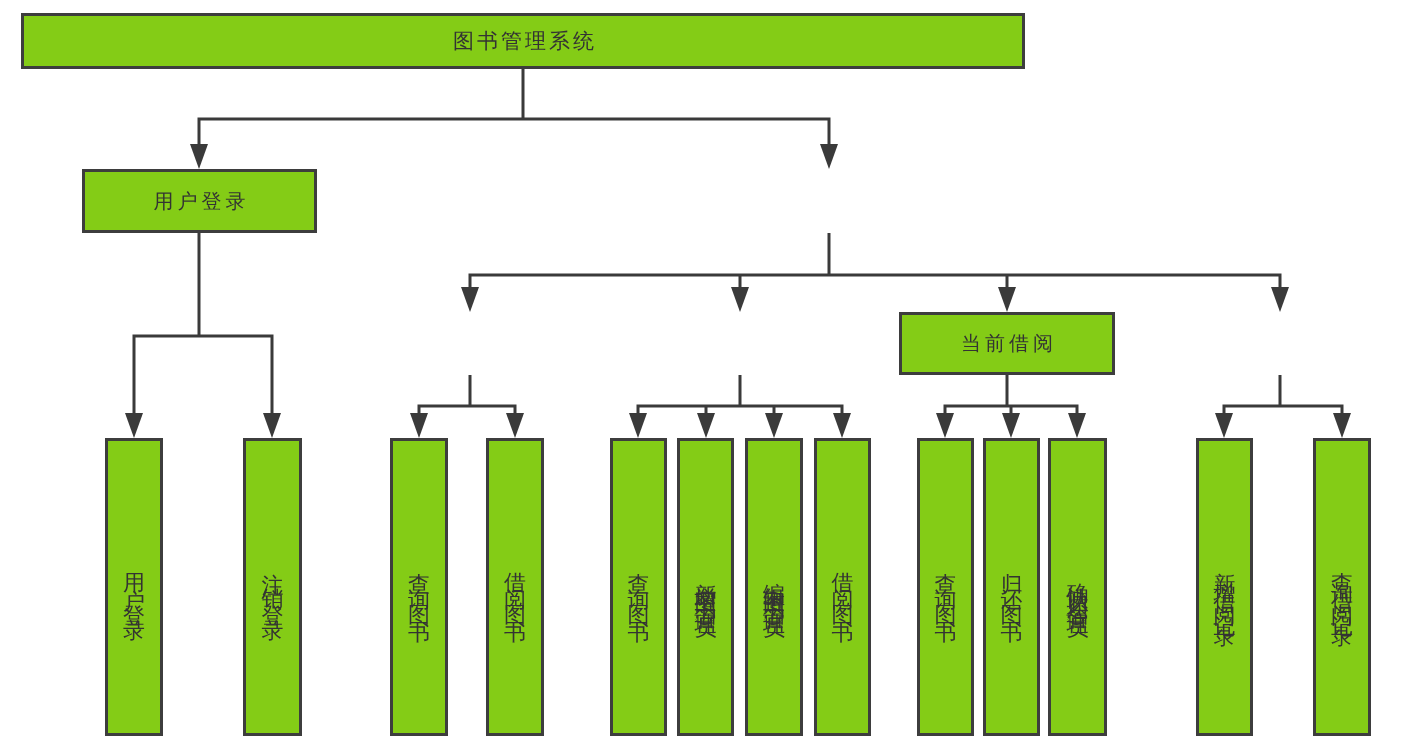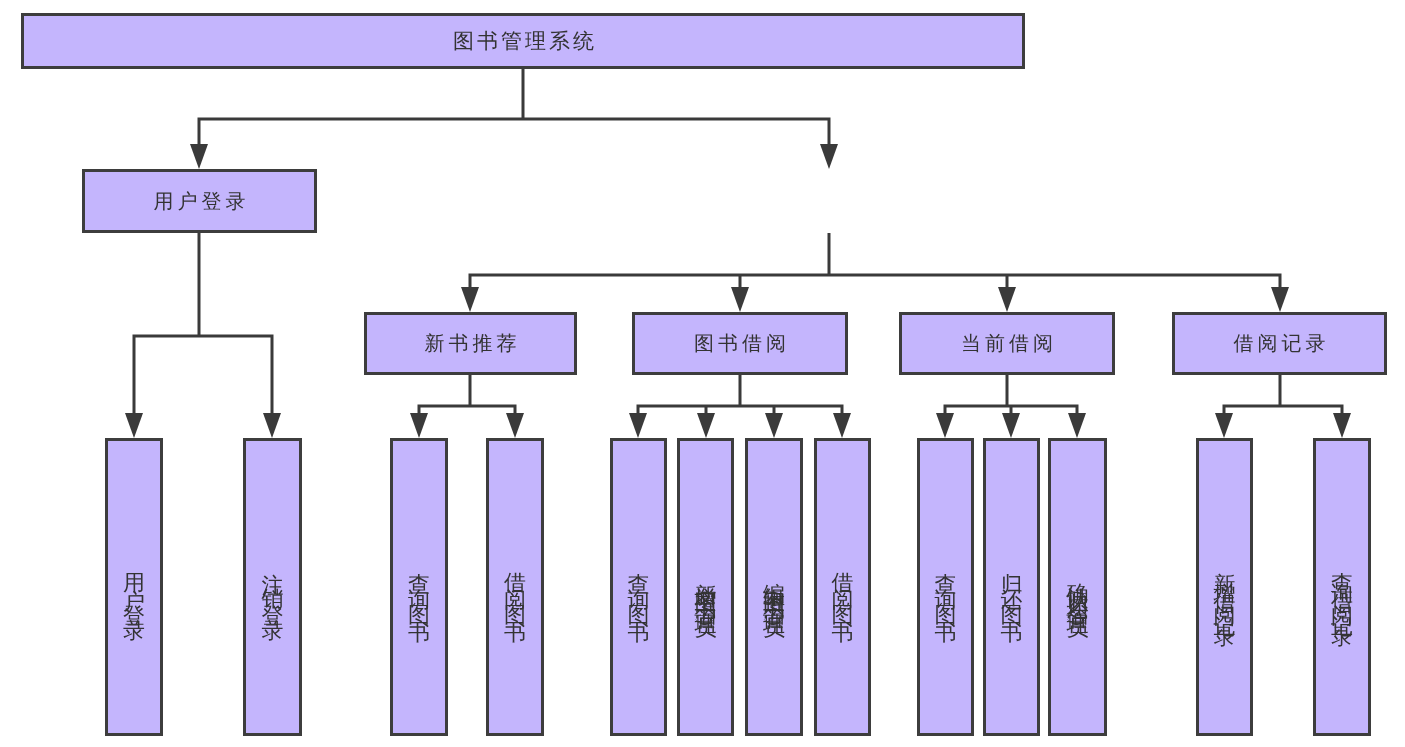--- a/index.html
+++ b/index.html
@@ -2,21 +2,21 @@
 <html><head>
 <meta charset="utf-8">
 <style>
   html,body{margin:0;padding:0;background:#ffffff;}
   #canvas{
     position:relative;width:1405px;height:747px;background:#ffffff;overflow:hidden;
     font-family:"DejaVu Sans","Liberation Sans",sans-serif;
   }
   #connectors{position:absolute;left:0;top:0;width:1405px;height:747px;pointer-events:none;}
   .node{
-    position:absolute;box-sizing:border-box;background:#c4b5fd;
+    position:absolute;box-sizing:border-box;background:#84cc16;
     border:3px solid #3d3d3d;display:flex;align-items:center;justify-content:center;
   }
   .hlabel{font-size:20px;color:#333333;letter-spacing:4px;white-space:nowrap;text-indent:4px;}
   .root .hlabel{font-size:21px;letter-spacing:3px;}
   .vlabel{
     writing-mode:vertical-rl;text-orientation:mixed;
     font-size:22px;color:#333333;line-height:1;white-space:nowrap;
   }
   .vs-wide{letter-spacing:16px;}
   .vs-mid{letter-spacing:11px;}
@@ -76,31 +76,22 @@
   </svg>
 
   <div class="node root" style="left:21px;top:13px;width:1004px;height:56px;">
     <span class="hlabel">图书管理系统</span>
   </div>
 
   <div class="node" style="left:82px;top:169px;width:235px;height:64px;">
     <span class="hlabel">用户登录</span>
   </div>
 
-  <div class="node" style="left:364px;top:312px;width:213px;height:63px;">
-    <span class="hlabel">新书推荐</span>
-  </div>
-  <div class="node" style="left:632px;top:312px;width:216px;height:63px;">
-    <span class="hlabel">图书借阅</span>
-  </div>
   <div class="node" style="left:899px;top:312px;width:216px;height:63px;">
     <span class="hlabel">当前借阅</span>
-  </div>
-  <div class="node" style="left:1172px;top:312px;width:215px;height:63px;">
-    <span class="hlabel">借阅记录</span>
   </div>
 
   <div class="node" style="left:105px;top:438px;width:58px;height:298px;">
     <span class="vlabel vs-wide">用户登录</span>
   </div>
   <div class="node" style="left:243px;top:438px;width:59px;height:298px;">
     <span class="vlabel vs-wide">注销登录</span>
   </div>
 
   <div class="node" style="left:390px;top:438px;width:58px;height:298px;">

